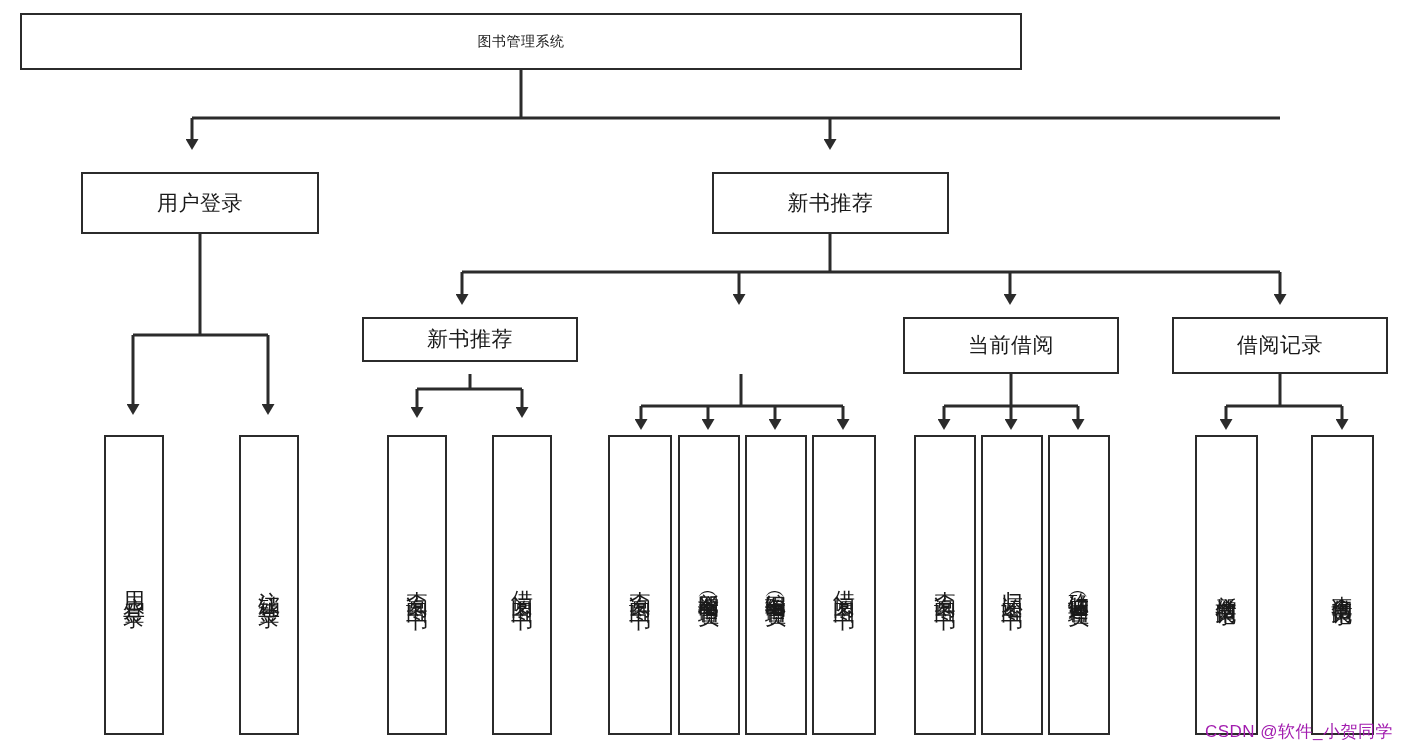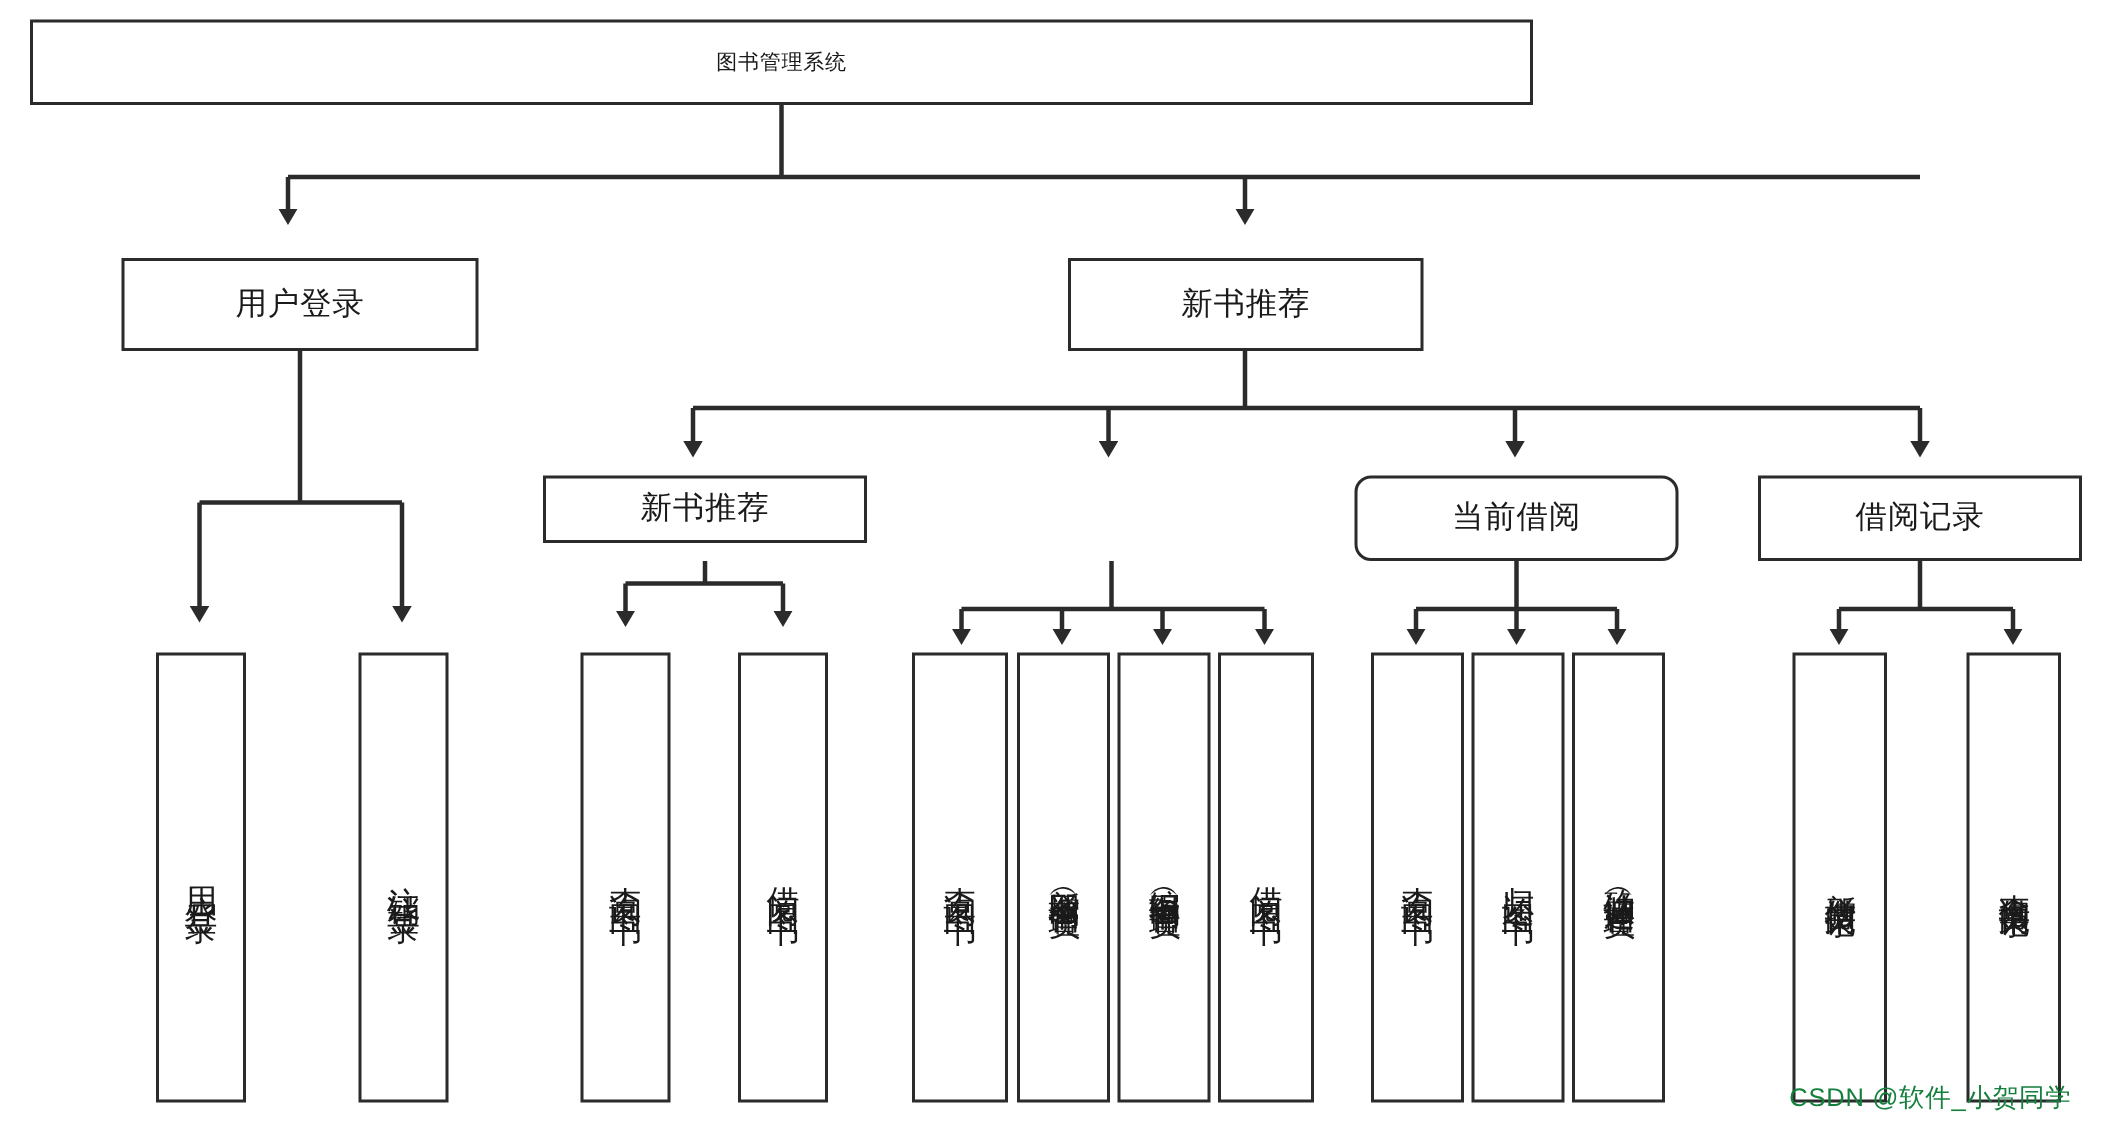--- a/index.html
+++ b/index.html
@@ -61,24 +61,24 @@
     line-height: 1.0;
     letter-spacing: 6px;
     white-space: nowrap;
   }
   .node.vert.tall .lbl {
     letter-spacing: 2px;
     font-size: 21px;
   }
   #watermark {
     position: absolute;
-    right: 24px;
+    right: 12px;
     bottom: 4px;
     font-size: 17px;
-    color: #15803d;
+    color: #a21caf;
     white-space: nowrap;
     letter-spacing: 0.5px;
   }
 </style>
 </head>
 <body>
 
 <div id="canvas">
 
   <svg id="edges" viewBox="0 0 1405 747" width="1405" height="747">
@@ -138,21 +138,21 @@
   <div class="node horiz" style="left:81px; top:172px; width:238px; height:62px;">
     <span class="lbl">用户登录</span>
   </div>
   <div class="node horiz" style="left:712px; top:172px; width:237px; height:62px;">
     <span class="lbl">新书推荐</span>
   </div>
 
   <div class="node horiz" style="left:362px; top:317px; width:216px; height:45px;">
     <span class="lbl">新书推荐</span>
   </div>
-  <div class="node horiz" style="left:903px; top:317px; width:216px; height:57px;border-radius:11px;">
+  <div class="node horiz" style="left:903px; top:317px; width:216px; height:57px;">
     <span class="lbl">当前借阅</span>
   </div>
   <div class="node horiz" style="left:1172px; top:317px; width:216px; height:57px;">
     <span class="lbl">借阅记录</span>
   </div>
 
   <div class="node vert" style="left:104px; top:435px; width:60px; height:300px;">
     <span class="lbl">用户登录</span>
   </div>
   <div class="node vert" style="left:239px; top:435px; width:60px; height:300px;">

